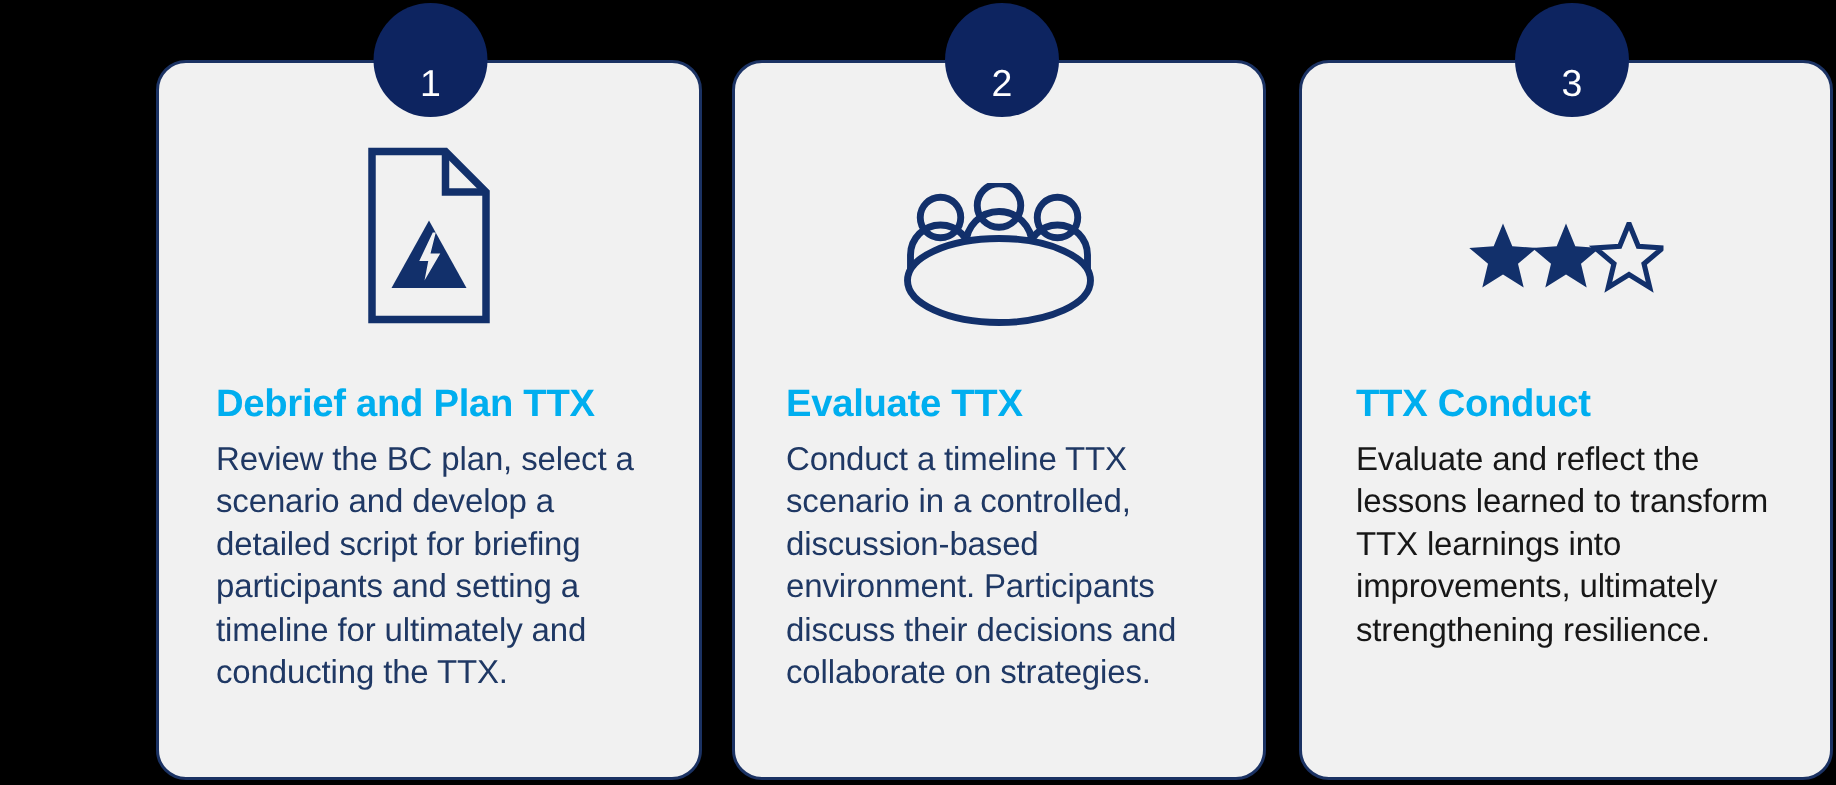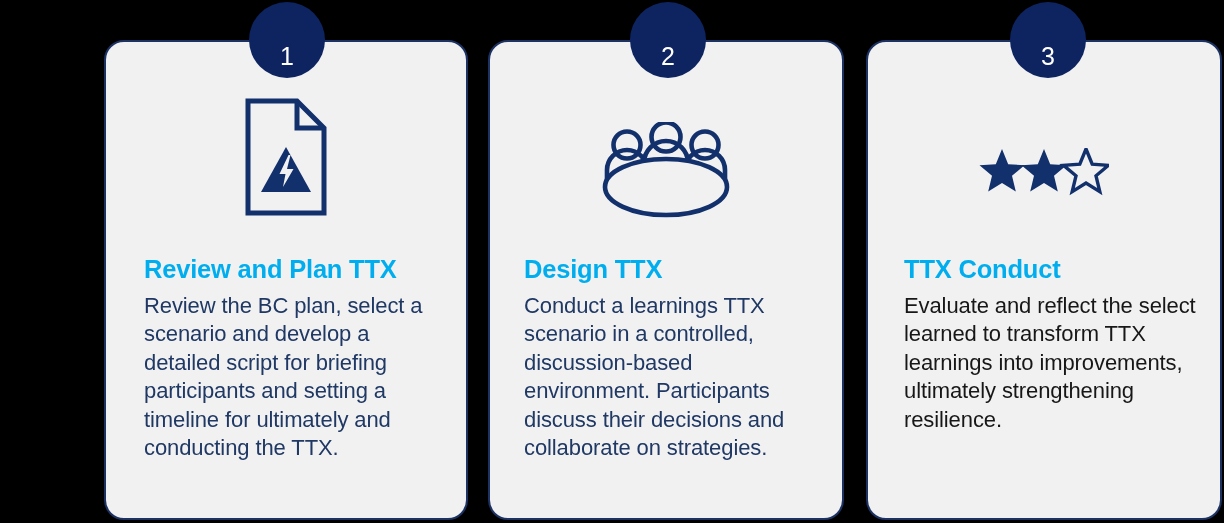--- a/index.html
+++ b/index.html
@@ -134,21 +134,21 @@
             <path d="M52 3 V30 H79" fill="none" stroke="#12306b" stroke-width="5" stroke-linejoin="miter"></path>
 
             <path d="M41 49 L66 94 H16 Z" fill="#12306b"></path>
 
             <path d="M43.5 57 L34.5 76 H40.5 L38 89 L48.5 71 H42 L45.5 57 Z" fill="#f1f1f1"></path>
           </svg>
         </span>
       </div>
 
       <div class="text-block">
-        <h2 class="card-title">Review and Plan TTX</h2>
+        <h2 class="card-title">Debrief and Plan TTX</h2>
         <p class="card-body">Review the BC plan, select a scenario and develop a detailed script for briefing participants and setting a timeline for ultimately and conducting the TTX.</p>
       </div>
 
     </div>
   </div>
 
   <div class="card card-2">
     <div class="card-inner">
 
       <div class="badge badge-2">
@@ -169,22 +169,22 @@
               <circle cx="71" cy="15" r="14.5"></circle>
               <path d="M49 56 V41 a22 22 0 0 1 44 0 V56"></path>
 
               <ellipse cx="71" cy="65" rx="61" ry="28" fill="#f1f1f1"></ellipse>
             </g>
           </svg>
         </span>
       </div>
 
       <div class="text-block">
-        <h2 class="card-title">Design TTX</h2>
-        <p class="card-body">Conduct a learnings TTX scenario in a controlled, discussion-based environment. Participants discuss their decisions and collaborate on strategies.</p>
+        <h2 class="card-title">Evaluate TTX</h2>
+        <p class="card-body">Conduct a timeline TTX scenario in a controlled, discussion-based environment. Participants discuss their decisions and collaborate on strategies.</p>
       </div>
 
     </div>
   </div>
 
   <div class="card card-3">
     <div class="card-inner">
 
       <div class="badge badge-3">
         <span class="badge-label">3</span>
@@ -198,19 +198,19 @@
 
             <path d="M65 1 L71.2 16.2 L87.5 17.3 L75 27.8 L78.8 43.6 L65 35 L51.2 43.6 L55 27.8 L42.5 17.3 L58.8 16.2 Z" fill="#12306b"></path>
 
             <path d="M107 1 L113.2 16.2 L129.5 17.3 L117 27.8 L120.8 43.6 L107 35 L93.2 43.6 L97 27.8 L84.5 17.3 L100.8 16.2 Z" fill="none" stroke="#12306b" stroke-width="3.4"></path>
           </svg>
         </span>
       </div>
 
       <div class="text-block">
         <h2 class="card-title">TTX Conduct</h2>
-        <p class="card-body">Evaluate and reflect the select learned to transform TTX learnings into improvements, ultimately strengthening resilience.</p>
+        <p class="card-body">Evaluate and reflect the lessons learned to transform TTX learnings into improvements, ultimately strengthening resilience.</p>
       </div>
 
     </div>
   </div>
 
 </div>
 
 </body></html>

